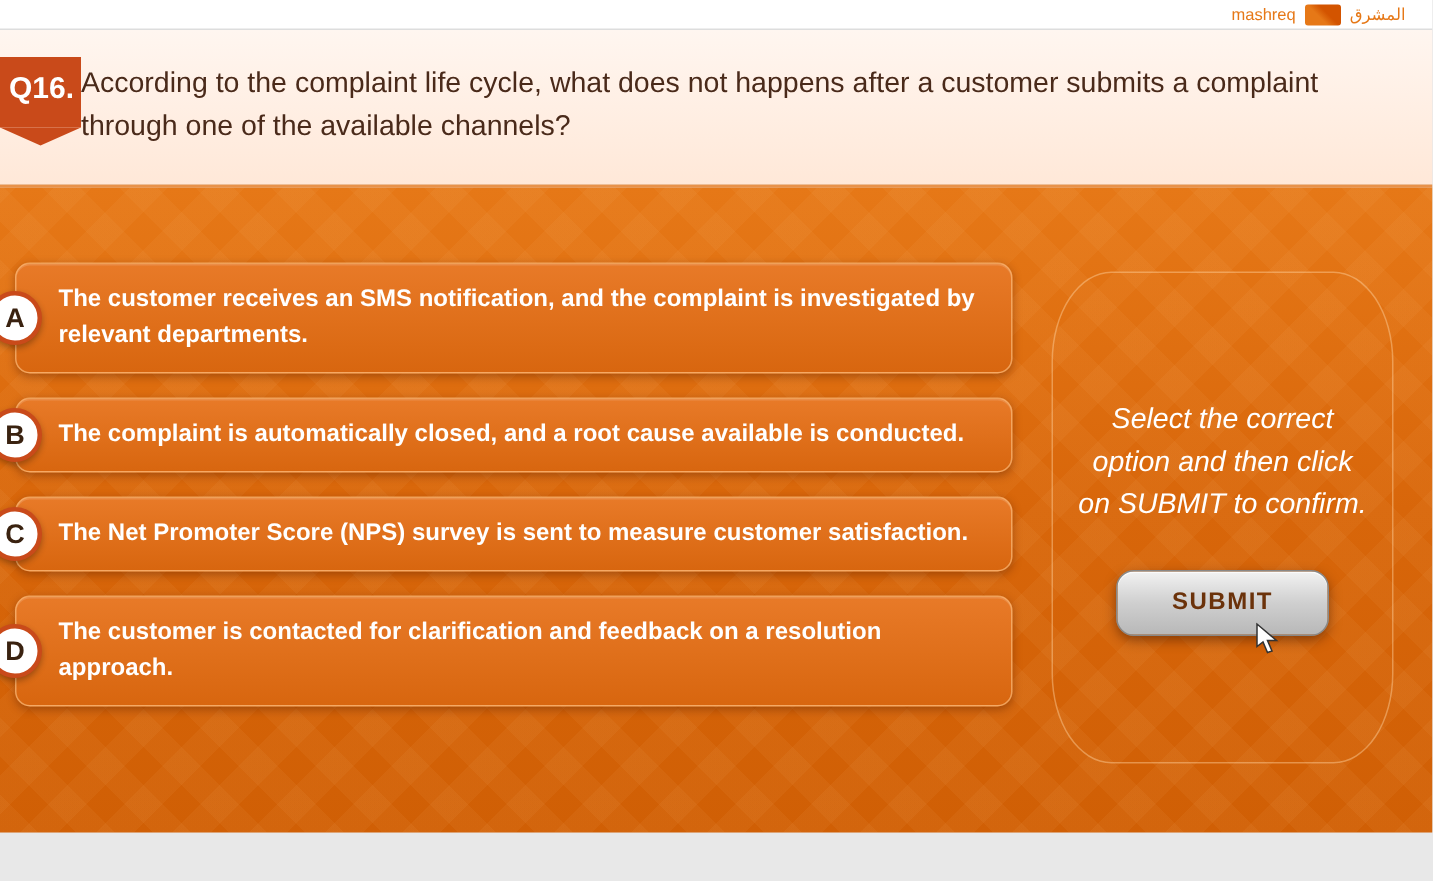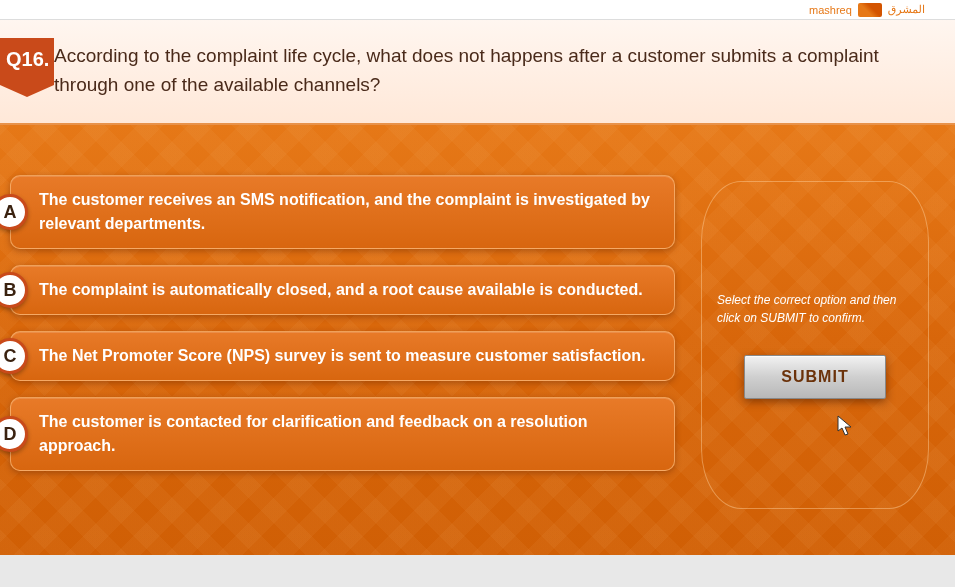--- a/index.html
+++ b/index.html
@@ -10,21 +10,21 @@
       background: #e8e8e8;
       overflow: hidden;
     }
     .top-bar {
       height: 20px;
       background: #fff;
       border-bottom: 1px solid #ddd;
       display: flex;
       justify-content: flex-end;
       align-items: center;
-      padding-right: 30px;
+      padding-right: 18px;
       font-size: 11px;
       color: #e67817;
     }
     .logo-area {
       display: flex;
       align-items: center;
       gap: 6px;
     }
     .logo-icon {
       width: 24px;
@@ -135,31 +135,31 @@
     }
     .side-panel-bg {
       position: absolute;
       inset: 6px 6px 6px 6px;
       border: 1px solid rgba(255,210,160,0.45);
       border-radius: 40px / 60px;
     }
     .instructions {
       color: #fff;
       font-style: italic;
-      font-size: 12px;
-      text-align: left;
+      font-size: 19px;
+      text-align: center;
       line-height: 1.5;
       position: relative;
       z-index: 1;
       padding: 0 10px;
     }
     .submit-btn {
       background: linear-gradient(180deg, #f2f2f2 0%, #cfcfcf 50%, #b8b8b8 100%);
       border: 1px solid #888;
-      border-radius: 2px;
+      border-radius: 12px;
       padding: 12px 36px;
       font-weight: bold;
       font-size: 16px;
       color: #6b320a;
       letter-spacing: 1px;
       cursor: pointer;
       box-shadow: 0 3px 8px rgba(60,20,0,0.5), inset 0 1px 0 rgba(255,255,255,0.7);
       position: relative;
       z-index: 1;
       text-align: center;

